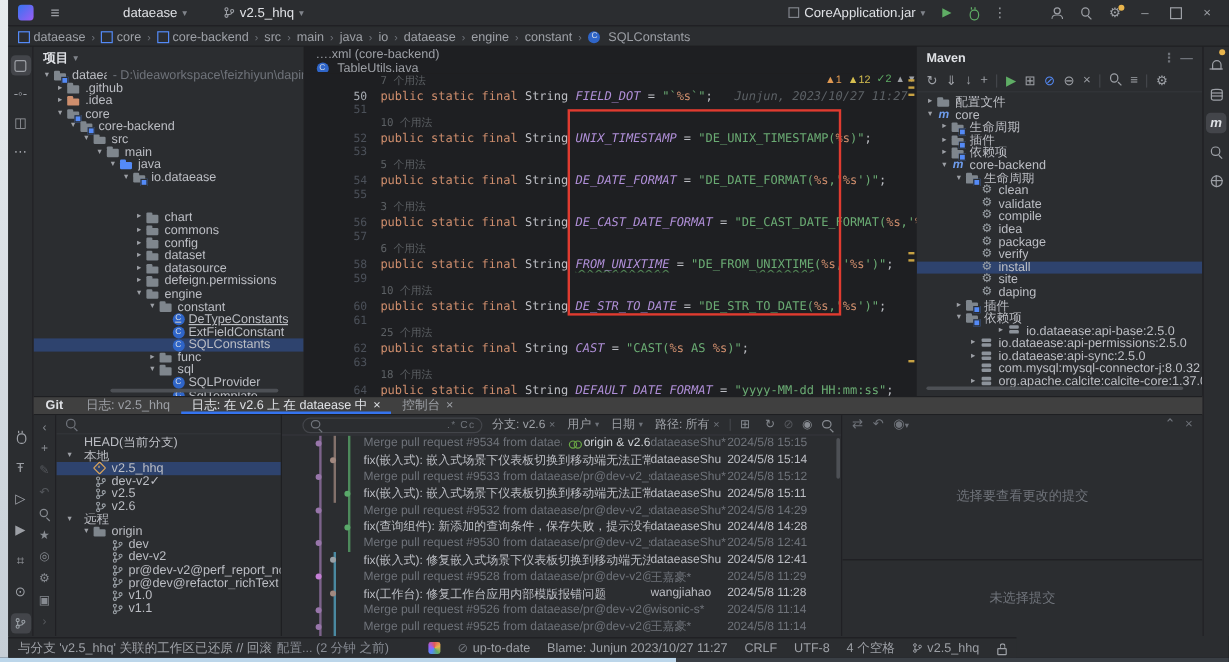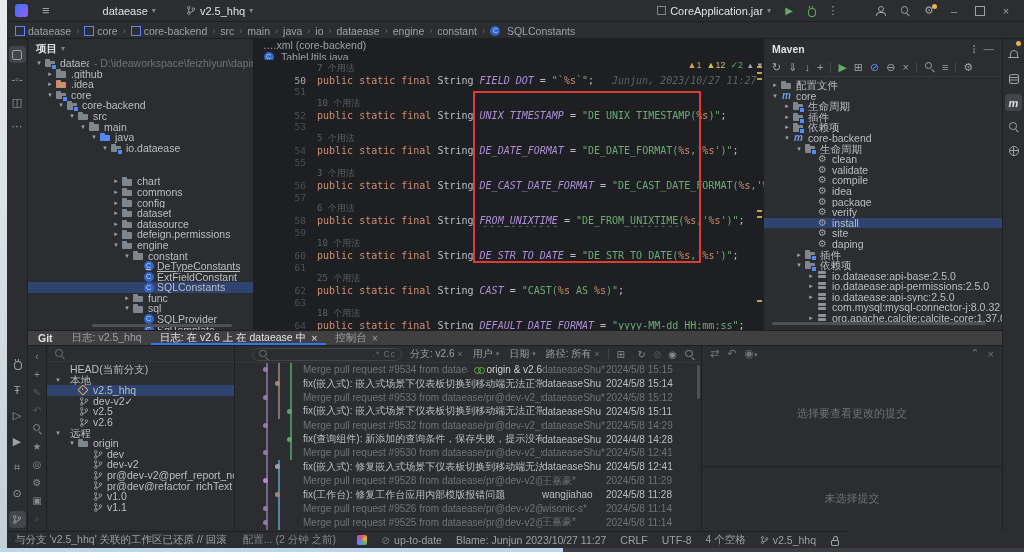--- a/index.html
+++ b/index.html
@@ -593,21 +593,21 @@
           </span>
           <span class="lbl">插件</span>
         </div>
         <div class="trow" style="padding-left: 30px;">
           <span class="arrow">▾</span>
           <span class="ic ic-folder">
             <span class="bdg"></span>
           </span>
           <span class="lbl">依赖项</span>
         </div>
-        <div class="trow" style="padding-left: 42px;">
+        <div class="trow" style="padding-left: 42px; justify-content: center;">
           <span class="arrow">▸</span>
           <span class="ic ic-lib"></span>
           <span class="lbl">io.dataease:api-base:2.5.0</span>
         </div>
         <div class="trow" style="padding-left: 42px;">
           <span class="arrow">▸</span>
           <span class="ic ic-lib"></span>
           <span class="lbl">io.dataease:api-permissions:2.5.0</span>
         </div>
         <div class="trow" style="padding-left: 42px;">
@@ -1020,21 +1020,21 @@
       <span>◉<span style="font-size:7px">▾</span></span>
       <span style="margin-left:auto">⌃</span>
       <span>×</span>
     </div>
     <div class="dempty-top">选择要查看更改的提交</div>
     <div class="dempty-bot">未选择提交</div>
   </div>
 
   <div class="bar status">
     <span>与分支 'v2.5_hhq' 关联的工作区已还原 // 回滚</span>
-    <span style="margin-left:16px;color:#868a92">配置... (2 分钟 之前)</span>
+    <span style="margin-left:4px;color:#868a92">配置... (2 分钟 之前)</span>
     <span class="st-right">
       <span class="plugdot"></span>
       <span class="st-it">
           <span style="color:#6f737a">⊘</span>
           <span>up-to-date</span>
         </span>
       <span class="st-it">Blame: Junjun 2023/10/27 11:27</span>
       <span class="st-it">CRLF</span>
       <span class="st-it">UTF-8</span>
       <span class="st-it">4 个空格</span>

